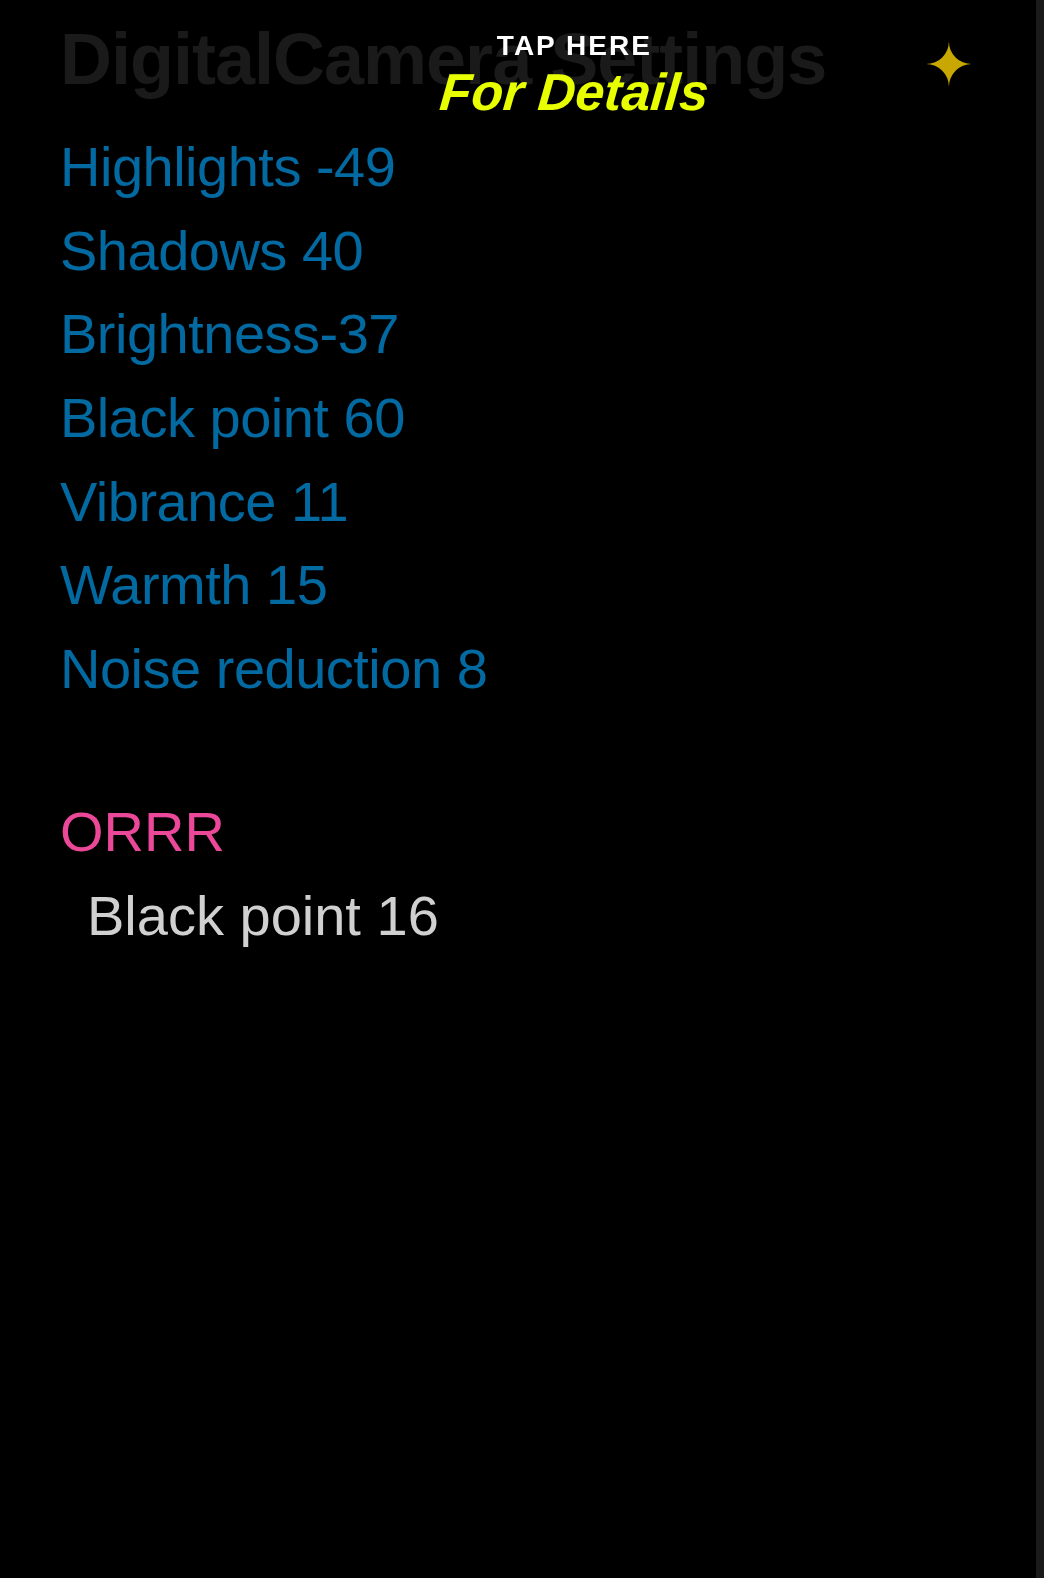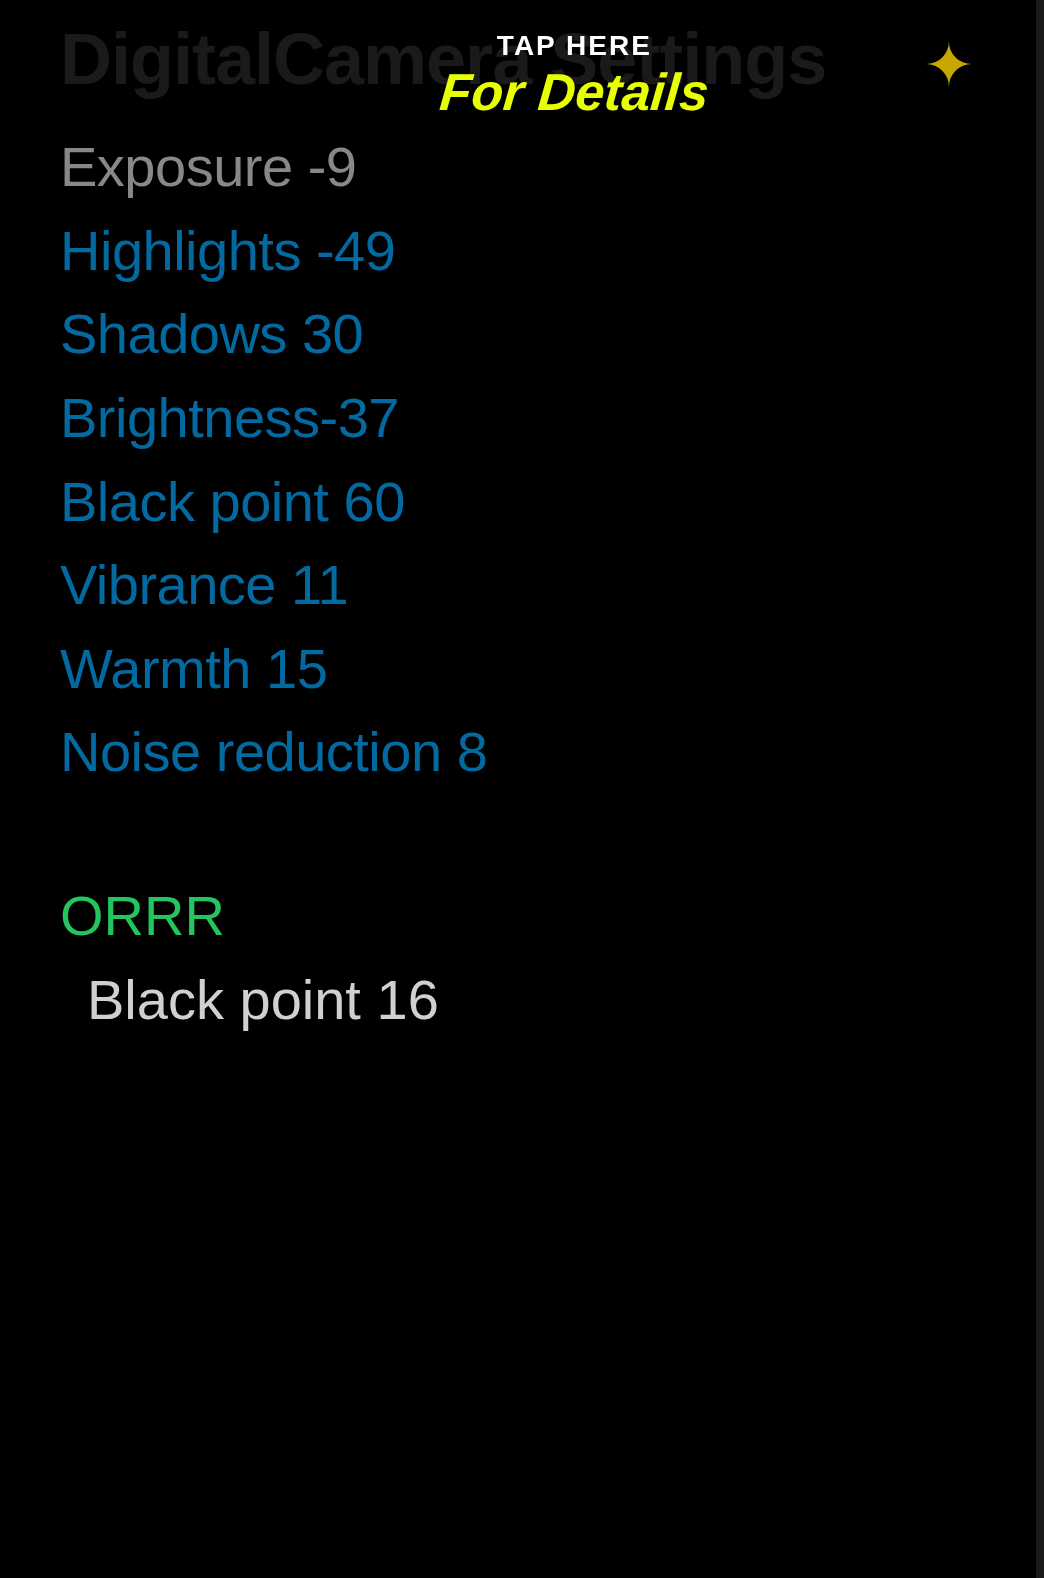--- a/index.html
+++ b/index.html
@@ -96,21 +96,21 @@
       height: 80px;
     }
 
     .orrr-section {
       margin-top: 0;
     }
 
     .orrr-label {
       font-size: 56px;
       font-weight: 500;
-      color: #22c55e;
+      color: #ec4899;
       line-height: 1.35;
       margin-bottom: 8px;
     }
 
     .black-point-secondary {
       font-size: 56px;
       font-weight: 500;
       color: #d0d0d0;
       line-height: 1.35;
       margin-left: 27px;
@@ -133,23 +133,22 @@
   <div class="title-row">
     <h1 class="main-title">DigitalCamera Settings</h1>
     <div class="tap-here-block">
       <span class="tap-here-label">TAP HERE</span>
       <span class="for-details-label">For Details</span>
     </div>
     <span class="sparkle-icon">✦</span>
   </div>
 
   <div class="settings-list">
-    <div class="setting-item exposure">Exposure -9</div>
     <div class="setting-item">Highlights -49</div>
-    <div class="setting-item">Shadows 30</div>
+    <div class="setting-item">Shadows 40</div>
     <div class="setting-item">Brightness-37</div>
     <div class="setting-item">Black point 60</div>
     <div class="setting-item">Vibrance 11</div>
     <div class="setting-item">Warmth 15</div>
     <div class="setting-item">Noise reduction 8</div>
   </div>
 
   <div class="divider-space"></div>
 
   <div class="orrr-section">

